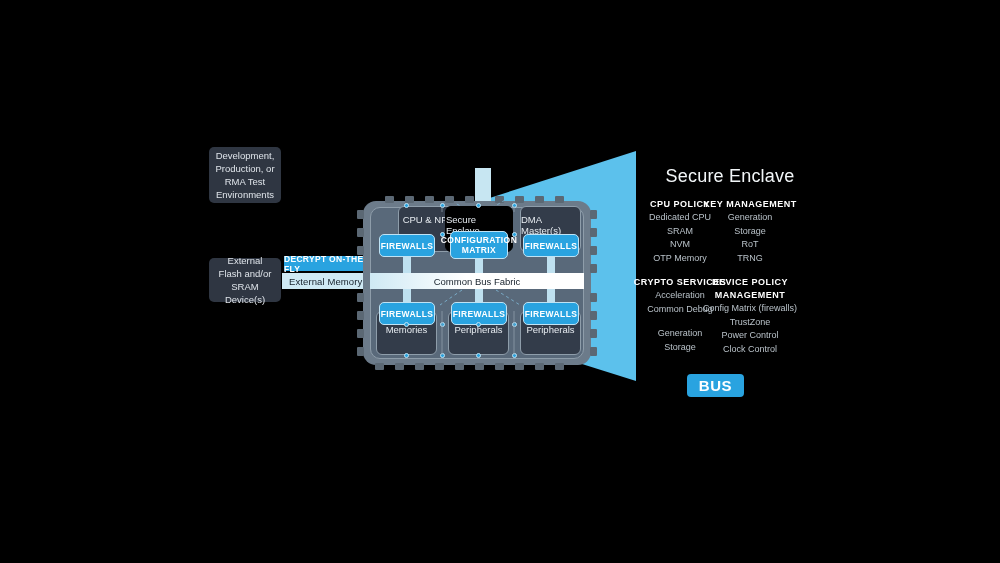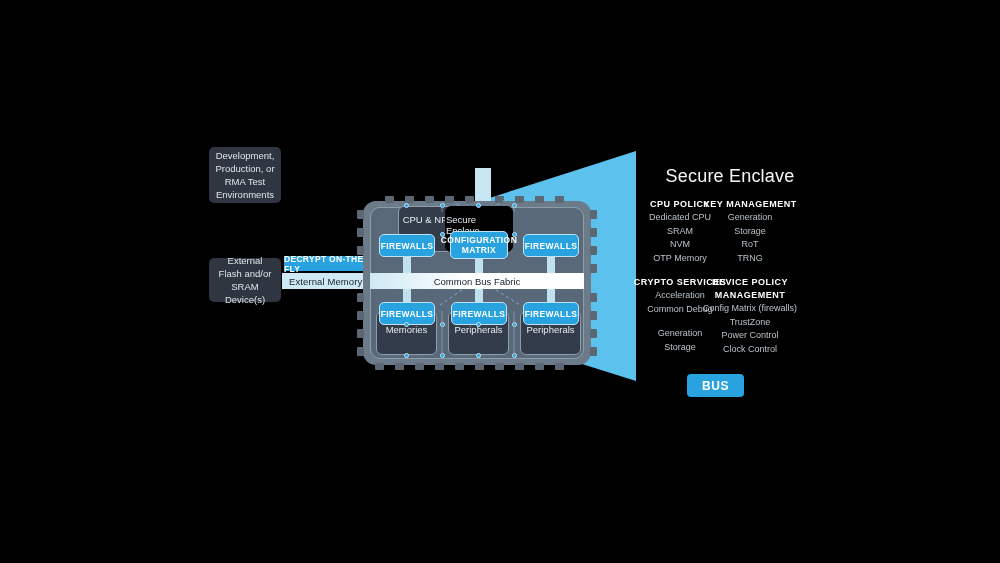--- a/index.html
+++ b/index.html
@@ -73,21 +73,21 @@
   .panel-title{
     font-size:18px;color:#f2f6f8;letter-spacing:.2px;font-weight:normal;
     text-align:center;
   }
   .cat-head{font-size:9px;font-weight:bold;color:#fff;letter-spacing:.5px;
             text-align:center;line-height:13px;}
   .cat-item{font-size:9px;color:#b9c2c9;text-align:center;line-height:13.5px;}
   .panelcol{position:absolute;}
 
   .busbtn{
-    background:#29a3e0;border-radius:4px;color:#fff;font-size:12px;font-weight:bold;
+    background:#29a3e0;border-radius:4px;color:#fff;font-size:15px;font-weight:bold;
     letter-spacing:.6px;display:flex;align-items:center;justify-content:center;
   }
 </style>
 </head>
 <body>
 
 <div id="stage">
 
   <svg class="beam" width="1000" height="563">
     <polygon points="474,203 636,151 636,381 474,330" fill="#5cc1ec"></polygon>
@@ -163,20 +163,23 @@
       <line x1="462" y1="290" x2="440" y2="305"></line>
       <line x1="496" y1="290" x2="520" y2="305"></line>
     </g>
   </svg>
 
   <div class="abs blk" style="left:376px;top:206px;width:61px;height:46px;margin-left:22px;">
     <span>CPU &amp; NPU</span>
   </div>
   <div class="abs blk enclave" style="left:445px;top:206px;width:68px;height:46px;">
     <span>Secure Enclave</span>
+  </div>
+  <div class="abs blk" style="left:520px;top:206px;width:61px;height:46px;">
+    <span>DMA Master(s)</span>
   </div>
 
   <div class="abs fw" style="left:379px;top:234px;width:56px;height:23px;">
     <span>FIREWALLS</span>
   </div>
   <div class="abs fw" style="left:450px;top:231px;width:58px;height:28px;">
     <span>CONFIGURATION MATRIX</span>
   </div>
   <div class="abs fw" style="left:523px;top:234px;width:56px;height:23px;">
     <span>FIREWALLS</span>

